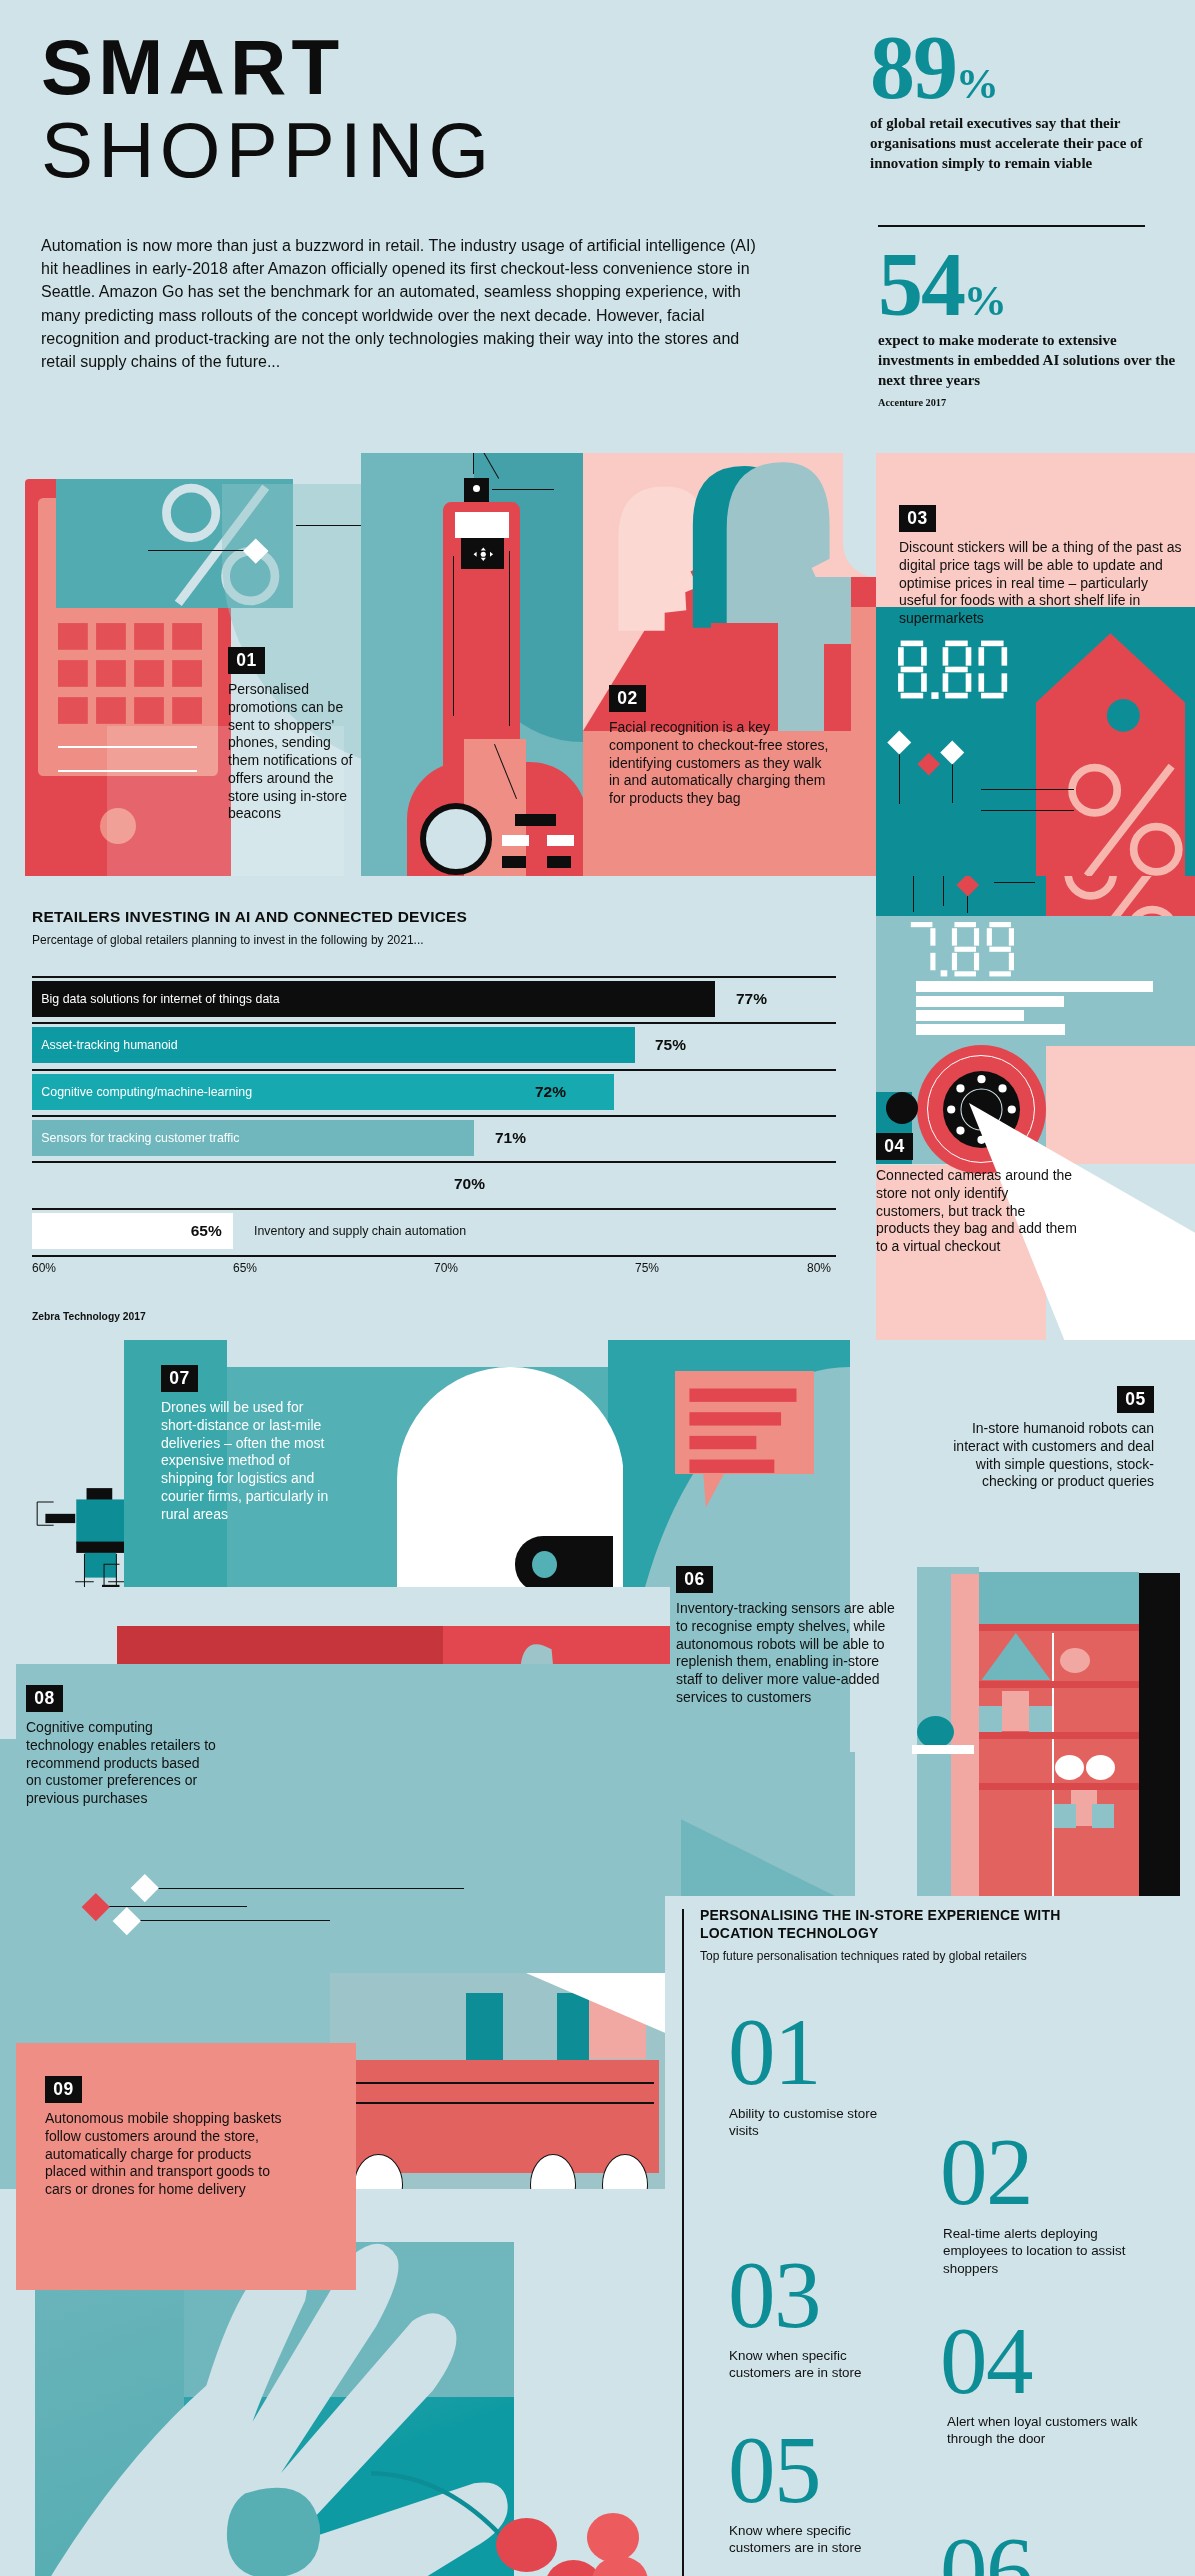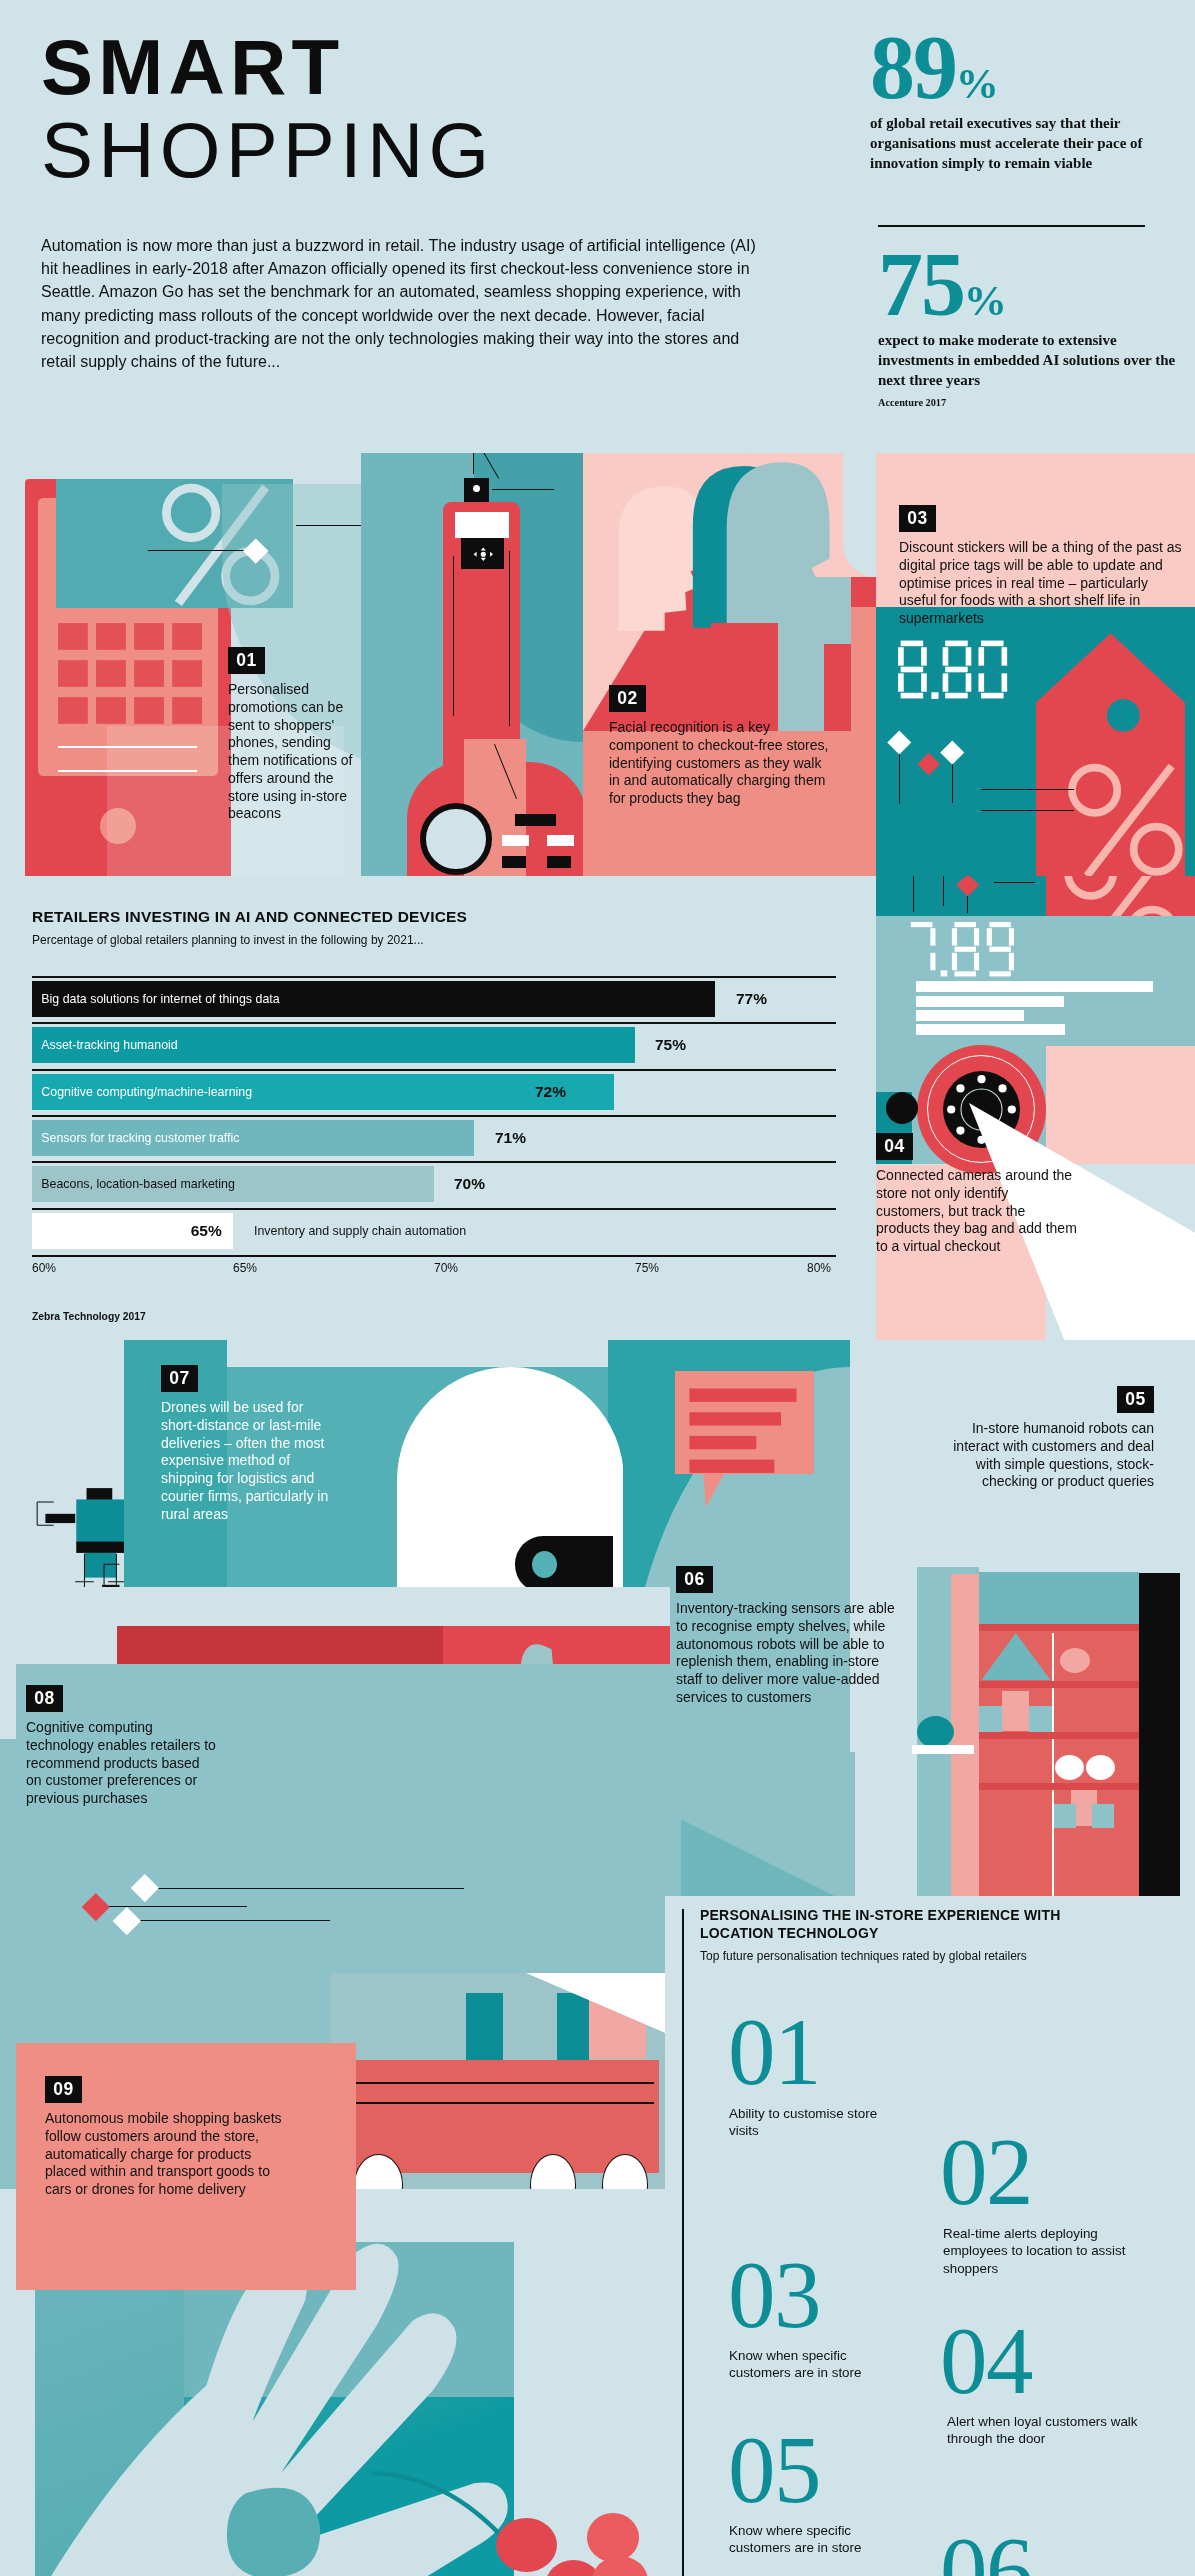--- a/index.html
+++ b/index.html
@@ -98,21 +98,21 @@
   <div id="title-smart">SMART</div>
   <div id="title-shopping">SHOPPING</div>
   <div id="intro">Automation is now more than just a buzzword in retail. The industry usage of artificial intelligence (AI) hit headlines in early-2018 after Amazon officially opened its first checkout-less convenience store in Seattle. Amazon Go has set the benchmark for an automated, seamless shopping experience, with many predicting mass rollouts of the concept worldwide over the next decade. However, facial recognition and product-tracking are not the only technologies making their way into the stores and retail supply chains of the future...</div>
 
   <div class="stat-block" style="left:870px; top:31px;">
     <div class="stat-num" style="font-size:90px;"><span>89</span><span class="pct">%</span></div>
     <div class="stat-text">of global retail executives say that their organisations must accelerate their pace of innovation simply to remain viable</div>
   </div>
   <div id="stat-divider"></div>
   <div class="stat-block" style="left:878px; top:248px;">
-    <div class="stat-num" style="font-size:90px;"><span>75</span><span class="pct">%</span></div>
+    <div class="stat-num" style="font-size:90px;"><span>54</span><span class="pct">%</span></div>
     <div class="stat-text">expect to make moderate to extensive investments in embedded AI solutions over the next three years</div>
   </div>
   <div id="source-accenture">Accenture 2017</div>
 </div>
 
 <div class="panel" style="left:0;top:453px;width:1195px;height:428px;overflow:hidden;">
 
   <div class="abs" style="left:20.6px;top:0;width:340px;height:428px;background:#cfe3e8;"></div>
   <div class="abs" style="left:25px;top:26px;width:206px;height:402px;background:#e2474f;border-radius:4.1px 4.1px 0 0;"></div>
   <div class="abs" style="left:38px;top:45px;width:180px;height:278px;background:#ef8e85;border-radius:5.2px;"></div>
@@ -382,23 +382,20 @@
     <div class="row" style="top:139px;">
       <div class="rule-top"></div>
       <div class="bar" style="width:442px;background:#6fb6bd;">
         <span class="blabel" style="color:#fff;">Sensors for tracking customer traffic</span>
       </div>
       <span class="bar-val" style="left:463px;">71%</span>
     </div>
 
     <div class="row" style="top:185px;">
       <div class="rule-top"></div>
-      <div class="bar" style="width:402px;background:#9cc4c9;">
-        <span class="blabel" style="color:#111;">Beacons, location-based marketing</span>
-      </div>
       <span class="bar-val" style="left:422px;">70%</span>
     </div>
 
     <div class="row inv" style="top:232px;">
       <div class="rule-top"></div>
       <div class="bar" style="width:201px;background:#ffffff;">
         <span class="bar-val" style="right:11.3px;position:absolute;">65%</span>
       </div>
       <span class="blabel" style="position:absolute;left:222px;top:50%;transform:translateY(-50%);font-size:12.4px;color:#111;">Inventory and supply chain automation</span>
     </div>

